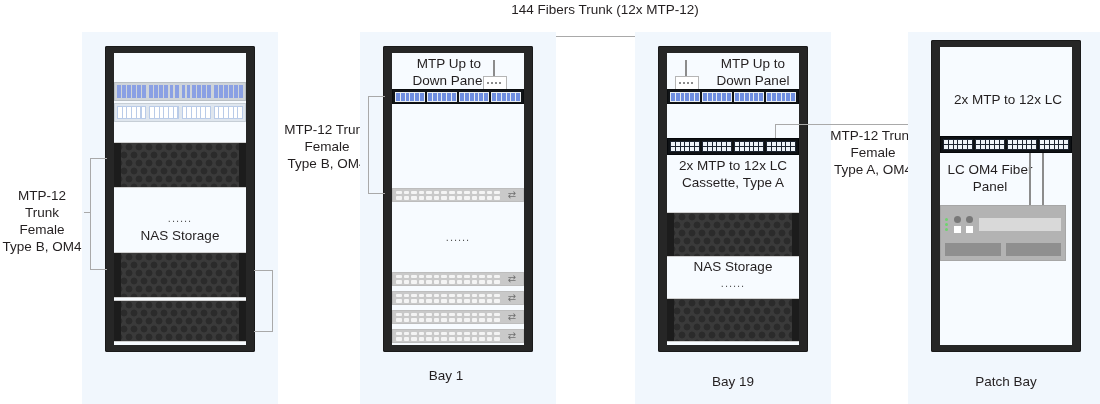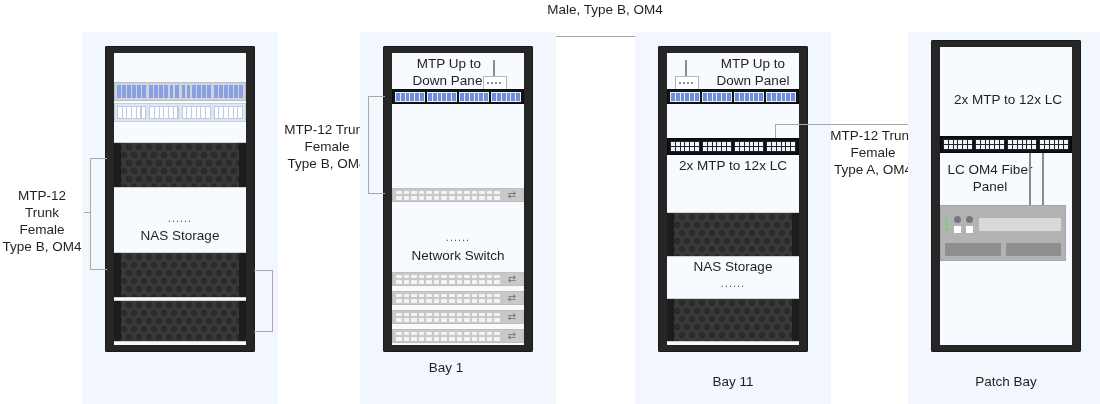--- a/index.html
+++ b/index.html
@@ -97,21 +97,21 @@
   .cable{position:absolute;background:#8c8c8c;}
   .dots{position:absolute;text-align:center;font-size:11px;color:#555;letter-spacing:1px;}
   .devlabel{position:absolute;text-align:center;font-size:13.5px;color:#231f20;line-height:1.25;}
 </style>
 </head>
 <body>
 
 <div id="stage">
 
   <div class="note" style="left:480px;top:2px;width:250px;">
-    <div>Male, Type B, OM4</div>
+    <div>144 Fibers Trunk (12x MTP-12)</div>
   </div>
 
   <div class="leader" style="left:489px;top:36px;width:202px;border-top-width:1.5px;"></div>
   <div class="leader" style="left:489px;top:36px;height:48px;border-left-width:1.5px;"></div>
   <div class="leader" style="left:690px;top:36px;height:24px;border-left-width:1.5px;"></div>
 
   <div class="rack-bg" style="left:82px;top:32px;width:196px;height:372px;"></div>
   <div class="rack-frame" style="left:105px;top:46px;width:150px;height:306px;"></div>
   <div class="rack-inner" style="left:114px;top:53px;width:132px;height:292px;"></div>
 
@@ -285,21 +285,20 @@
         <i class="dot"></i>
         <i class="dot"></i>
         <i class="dot"></i>
         <i class="dot"></i>
         <i class="dot"></i>
     </div>
     <div class="sw-ico">⇄</div>
   </div>
 
   <div class="dots" style="left:392px;top:231px;width:132px;">......</div>
-  <div class="devlabel" style="left:392px;top:248px;width:132px;">Network Switch</div>
 
   <div class="unit switch" style="left:392px;top:272px;width:132px;height:14px;">
     <div class="ports">
       <i class="dot"></i>
         <i class="dot"></i>
         <i class="dot"></i>
         <i class="dot"></i>
         <i class="dot"></i>
         <i class="dot"></i>
         <i class="dot"></i>
@@ -420,21 +419,21 @@
         <i class="dot"></i>
         <i class="dot"></i>
         <i class="dot"></i>
         <i class="dot"></i>
         <i class="dot"></i>
         <i class="dot"></i>
     </div>
     <div class="sw-ico">⇄</div>
   </div>
 
-  <div class="rack-label" style="left:360px;top:360px;width:172px;">Bay 1</div>
+  <div class="rack-label" style="left:360px;top:368px;width:172px;">Bay 1</div>
 
   <div class="leader" style="left:368px;top:96px;width:16px;height:96px;border-width:1.5px;border-right-width:0;"></div>
 
   <div class="rack-bg" style="left:635px;top:32px;width:196px;height:372px;"></div>
   <div class="rack-frame" style="left:658px;top:46px;width:150px;height:306px;"></div>
   <div class="rack-inner" style="left:667px;top:53px;width:132px;height:292px;"></div>
 
   <div class="devlabel" style="left:700px;top:56px;width:106px;">
     <div>MTP Up to</div>
     <div>Down Panel</div>
@@ -550,28 +549,29 @@
           <i class="prt"></i>
           <i class="prt"></i>
           <i class="prt"></i>
           <i class="prt"></i>
         </div>
     </div>
   </div>
 
   <div class="devlabel" style="left:663px;top:158px;width:140px;">
     <div>2x MTP to 12x LC</div>
+    <div>Cassette, Type A</div>
   </div>
 
   <div class="unit mesh" style="left:667px;top:212px;width:132px;height:43px;"></div>
   <div class="devlabel" style="left:667px;top:259px;width:132px;">NAS Storage</div>
   <div class="dots" style="left:667px;top:277px;width:132px;">......</div>
   <div class="unit mesh" style="left:667px;top:298px;width:132px;height:42px;"></div>
 
-  <div class="rack-label" style="left:635px;top:374px;width:196px;">Bay 11</div>
+  <div class="rack-label" style="left:635px;top:374px;width:196px;">Bay 19</div>
 
   <div class="leader" style="left:775px;top:124px;width:1.5px;height:14px;border-left-width:1.5px;"></div>
   <div class="leader" style="left:775px;top:124px;width:186px;border-top-width:1.5px;"></div>
   <div class="leader" style="left:960px;top:124px;height:15px;border-left-width:1.5px;"></div>
 
   <div class="note" style="left:818px;top:128px;width:110px;">
     <div>MTP-12 Trunk</div>
     <div>Female</div>
     <div>Type A, OM4</div>
   </div>

